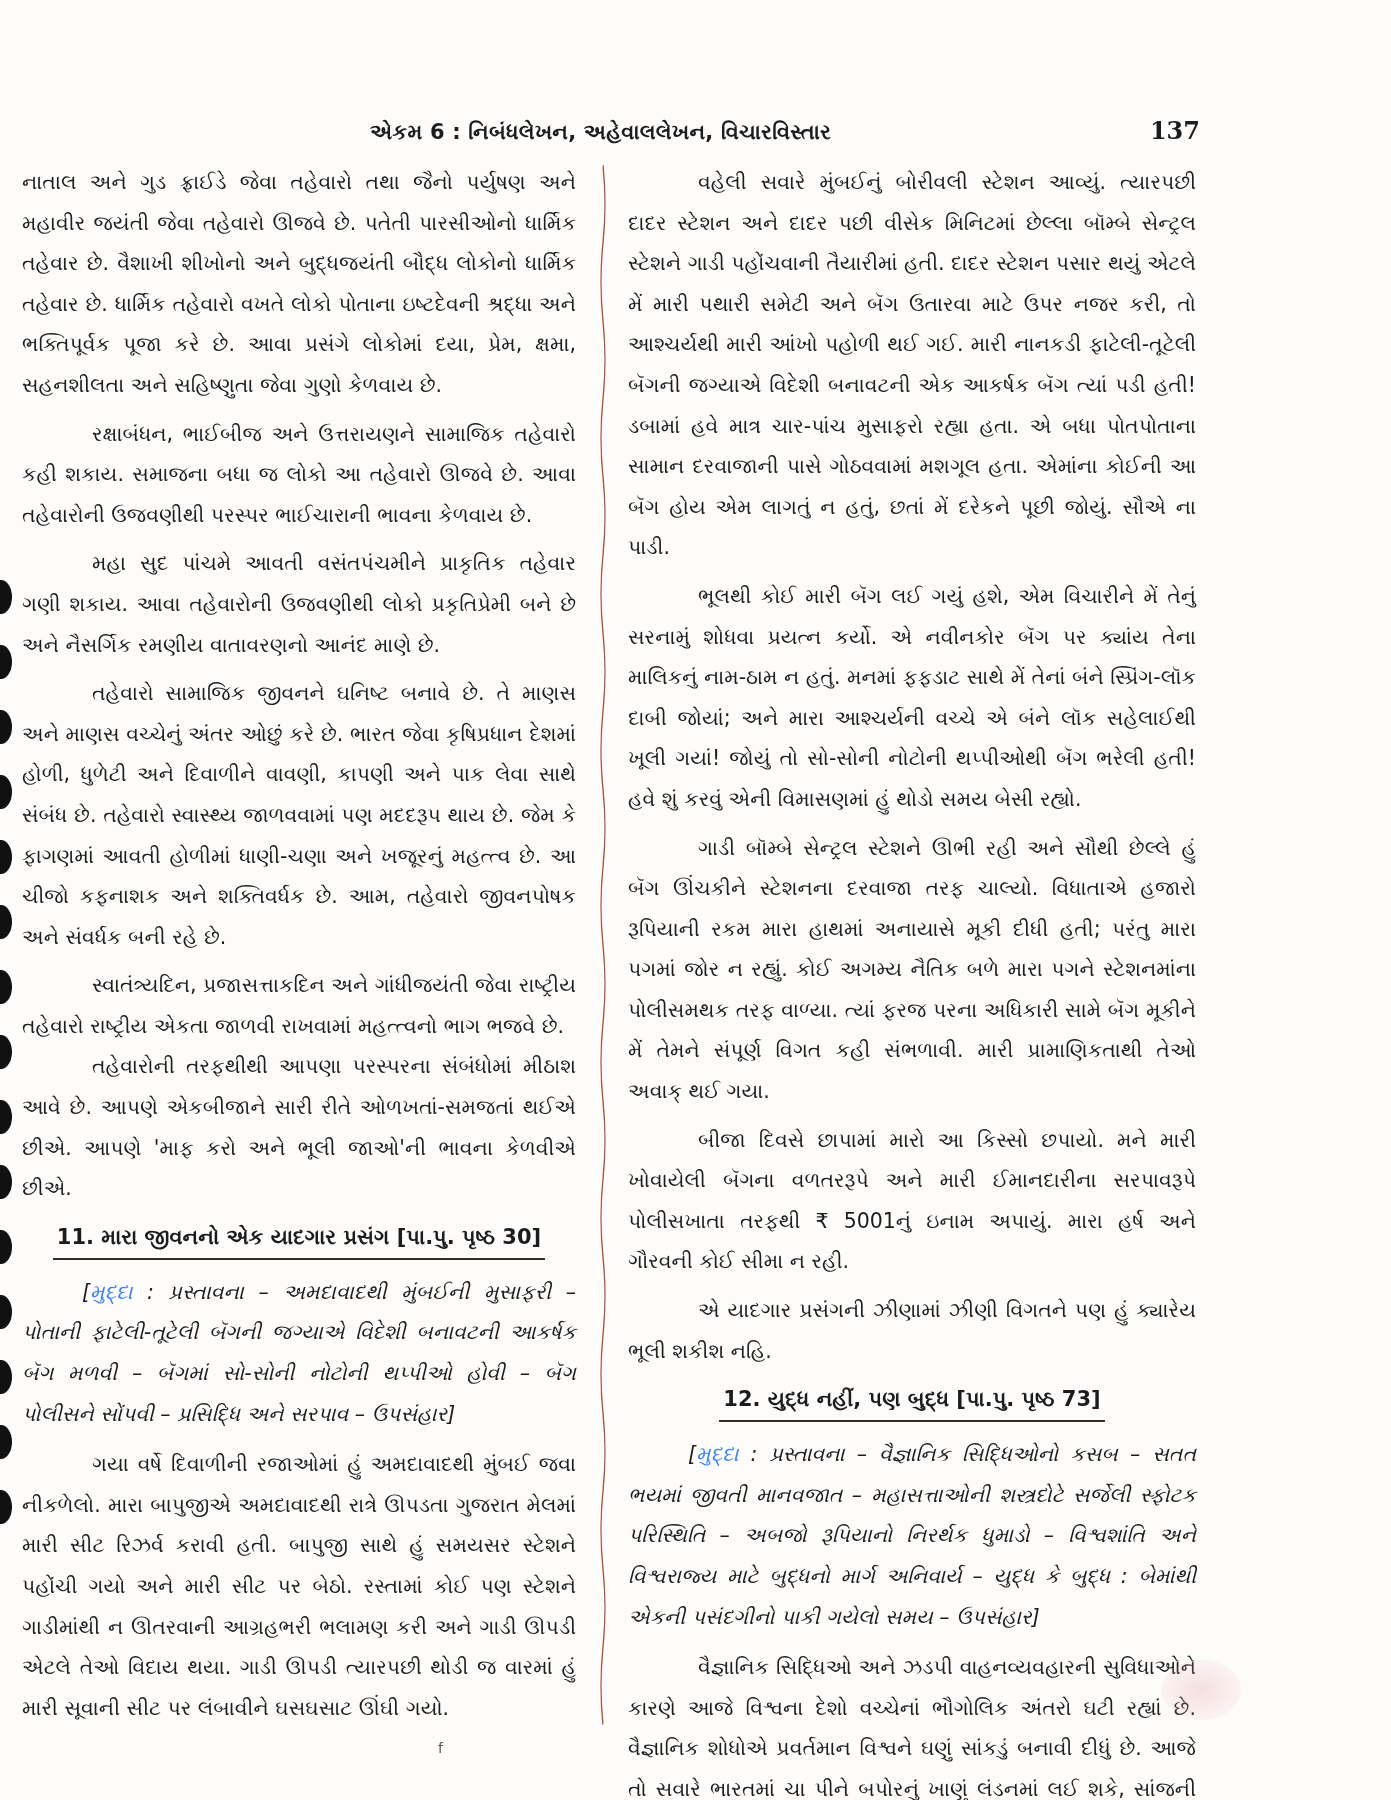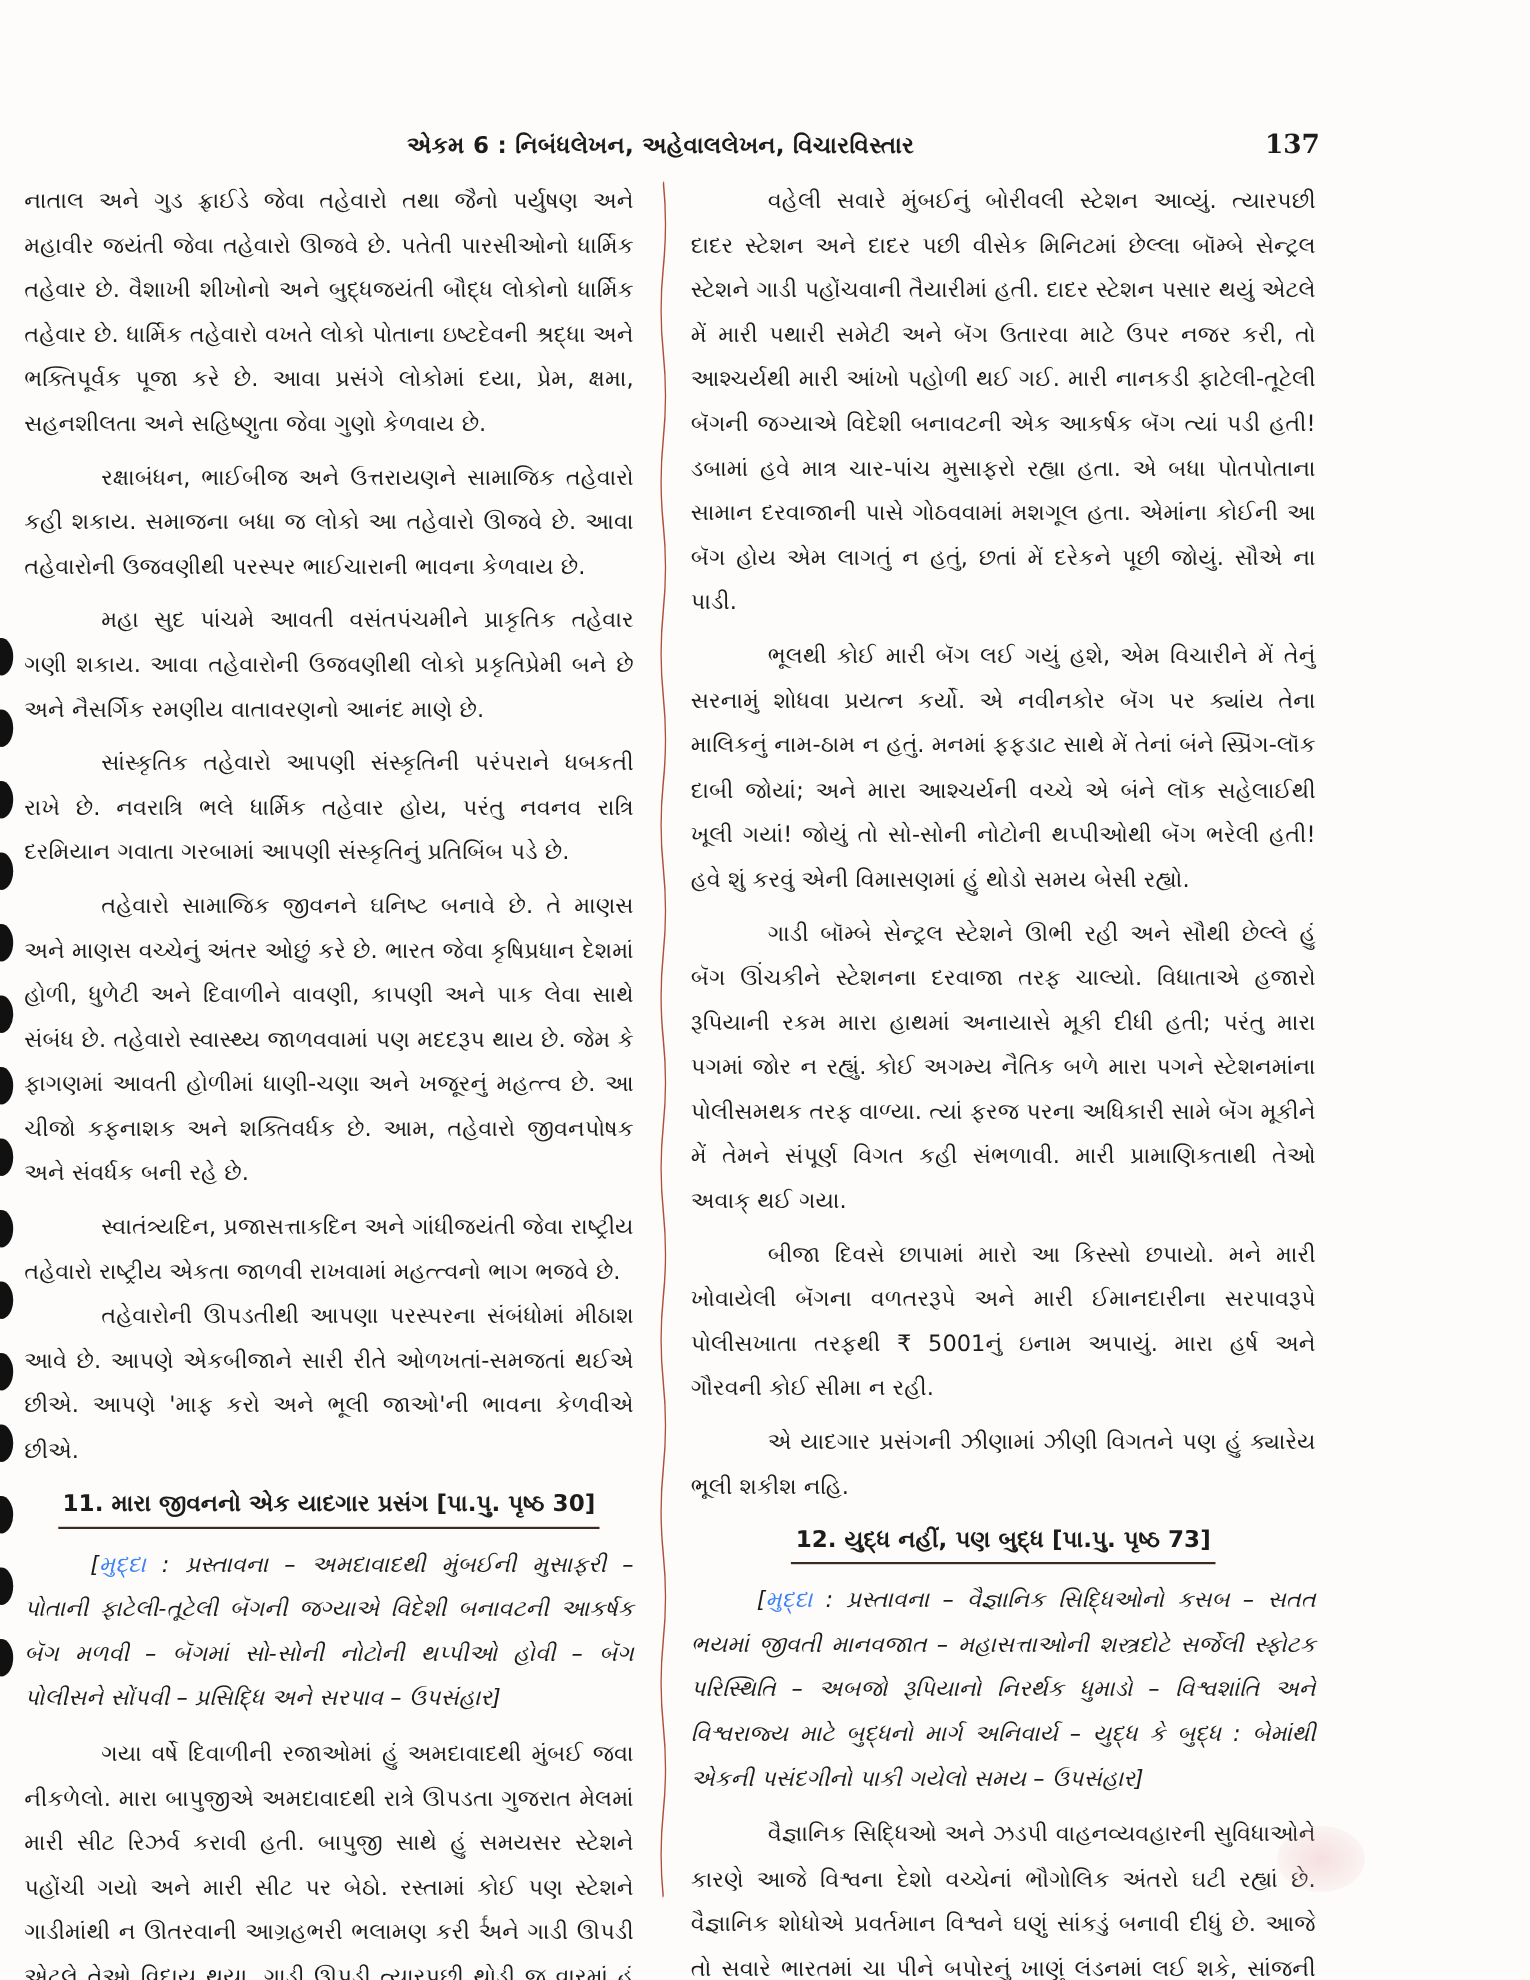--- a/index.html
+++ b/index.html
@@ -90,24 +90,23 @@
   </div>
 
   <svg class="divider" viewBox="0 0 10 1560" preserveAspectRatio="none">
     <path d="M5 0 q4 6 0 12 q-4 6 0 12 q4 6 0 12 q-4 6 0 12 q4 6 0 12 q-4 6 0 12 q4 6 0 12 q-4 6 0 12 q4 6 0 12 q-4 6 0 12 q4 6 0 12 q-4 6 0 12 q4 6 0 12 q-4 6 0 12 q4 6 0 12 q-4 6 0 12 q4 6 0 12 q-4 6 0 12 q4 6 0 12 q-4 6 0 12" stroke="#b0503a" stroke-width="1.2" fill="none" transform="scale(1,6.5)"></path>
   </svg>
 
   <div class="column col-left">
     <p class="para">નાતાલ અને ગુડ ફ્રાઈડે જેવા તહેવારો તથા જૈનો પર્યુષણ અને મહાવીર જયંતી જેવા તહેવારો ઊજવે છે. પતેતી પારસીઓનો ધાર્મિક તહેવાર છે. વૈશાખી શીખોનો અને બુદ્ધજયંતી બૌદ્ધ લોકોનો ધાર્મિક તહેવાર છે. ધાર્મિક તહેવારો વખતે લોકો પોતાના ઇષ્ટદેવની શ્રદ્ધા અને ભક્તિપૂર્વક પૂજા કરે છે. આવા પ્રસંગે લોકોમાં દયા, પ્રેમ, ક્ષમા, સહનશીલતા અને સહિષ્ણુતા જેવા ગુણો કેળવાય છે.</p>
     <p class="para indent">રક્ષાબંધન, ભાઈબીજ અને ઉત્તરાયણને સામાજિક તહેવારો કહી શકાય. સમાજના બધા જ લોકો આ તહેવારો ઊજવે છે. આવા તહેવારોની ઉજવણીથી પરસ્પર ભાઈચારાની ભાવના કેળવાય છે.</p>
     <p class="para indent">મહા સુદ પાંચમે આવતી વસંતપંચમીને પ્રાકૃતિક તહેવાર ગણી શકાય. આવા તહેવારોની ઉજવણીથી લોકો પ્રકૃતિપ્રેમી બને છે અને નૈસર્ગિક રમણીય વાતાવરણનો આનંદ માણે છે.</p>
-    <p class="para indent">સાંસ્કૃતિક તહેવારો આપણી સંસ્કૃતિની પરંપરાને ધબકતી રાખે છે. નવરાત્રિ ભલે ધાર્મિક તહેવાર હોય, પરંતુ નવનવ રાત્રિ દરમિયાન ગવાતા ગરબામાં આપણી સંસ્કૃતિનું પ્રતિબિંબ પડે છે.</p>
     <p class="para indent">તહેવારો સામાજિક જીવનને ઘનિષ્ટ બનાવે છે. તે માણસ અને માણસ વચ્ચેનું અંતર ઓછું કરે છે. ભારત જેવા કૃષિપ્રધાન દેશમાં હોળી, ધુળેટી અને દિવાળીને વાવણી, કાપણી અને પાક લેવા સાથે સંબંધ છે. તહેવારો સ્વાસ્થ્ય જાળવવામાં પણ મદદરૂપ થાય છે. જેમ કે ફાગણમાં આવતી હોળીમાં ધાણી-ચણા અને ખજૂરનું મહત્ત્વ છે. આ ચીજો કફનાશક અને શક્તિવર્ધક છે. આમ, તહેવારો જીવનપોષક અને સંવર્ધક બની રહે છે.</p>
     <p class="para indent" style="margin-bottom:0">સ્વાતંત્ર્યદિન, પ્રજાસત્તાકદિન અને ગાંધીજયંતી જેવા રાષ્ટ્રીય તહેવારો રાષ્ટ્રીય એકતા જાળવી રાખવામાં મહત્ત્વનો ભાગ ભજવે છે.</p>
-    <p class="para indent">તહેવારોની ઊપડતીથી આપણા પરસ્પરના સંબંધોમાં મીઠાશ આવે છે. આપણે એકબીજાને સારી રીતે ઓળખતાં-સમજતાં થઈએ છીએ. આપણે 'માફ કરો અને ભૂલી જાઓ'ની ભાવના કેળવીએ છીએ.</p>
+    <p class="para indent">તહેવારોની તરફથીથી આપણા પરસ્પરના સંબંધોમાં મીઠાશ આવે છે. આપણે એકબીજાને સારી રીતે ઓળખતાં-સમજતાં થઈએ છીએ. આપણે 'માફ કરો અને ભૂલી જાઓ'ની ભાવના કેળવીએ છીએ.</p>
 
     <div class="essay-title">
       <span class="t">11. મારા જીવનનો એક યાદગાર પ્રસંગ [પા.પુ. પૃષ્ઠ 30]</span>
     </div>
     <p class="points">[<span class="label">મુદ્દા</span><span> : પ્રસ્તાવના – અમદાવાદથી મુંબઈની મુસાફરી – પોતાની ફાટેલી-તૂટેલી બૅગની જગ્યાએ વિદેશી બનાવટની આકર્ષક બૅગ મળવી – બૅગમાં સો-સોની નોટોની થપ્પીઓ હોવી – બૅગ પોલીસને સોંપવી – પ્રસિદ્ધિ અને સરપાવ – ઉપસંહાર]</span></p>
     <p class="para indent">ગયા વર્ષે દિવાળીની રજાઓમાં હું અમદાવાદથી મુંબઈ જવા નીકળેલો. મારા બાપુજીએ અમદાવાદથી રાત્રે ઊપડતા ગુજરાત મેલમાં મારી સીટ રિઝર્વ કરાવી હતી. બાપુજી સાથે હું સમયસર સ્ટેશને પહોંચી ગયો અને મારી સીટ પર બેઠો. રસ્તામાં કોઈ પણ સ્ટેશને ગાડીમાંથી ન ઊતરવાની આગ્રહભરી ભલામણ કરી અને ગાડી ઊપડી એટલે તેઓ વિદાય થયા. ગાડી ઊપડી ત્યારપછી થોડી જ વારમાં હું મારી સૂવાની સીટ પર લંબાવીને ઘસઘસાટ ઊંઘી ગયો.</p>
   </div>
 
   <div class="column col-right">
     <p class="para indent">વહેલી સવારે મુંબઈનું બોરીવલી સ્ટેશન આવ્યું. ત્યારપછી દાદર સ્ટેશન અને દાદર પછી વીસેક મિનિટમાં છેલ્લા બૉમ્બે સેન્ટ્રલ સ્ટેશને ગાડી પહોંચવાની તૈયારીમાં હતી. દાદર સ્ટેશન પસાર થયું એટલે મેં મારી પથારી સમેટી અને બૅગ ઉતારવા માટે ઉપર નજર કરી, તો આશ્ચર્યથી મારી આંખો પહોળી થઈ ગઈ. મારી નાનકડી ફાટેલી-તૂટેલી બૅગની જગ્યાએ વિદેશી બનાવટની એક આકર્ષક બૅગ ત્યાં પડી હતી! ડબામાં હવે માત્ર ચાર-પાંચ મુસાફરો રહ્યા હતા. એ બધા પોતપોતાના સામાન દરવાજાની પાસે ગોઠવવામાં મશગૂલ હતા. એમાંના કોઈની આ બૅગ હોય એમ લાગતું ન હતું, છતાં મેં દરેકને પૂછી જોયું. સૌએ ના પાડી.</p>

